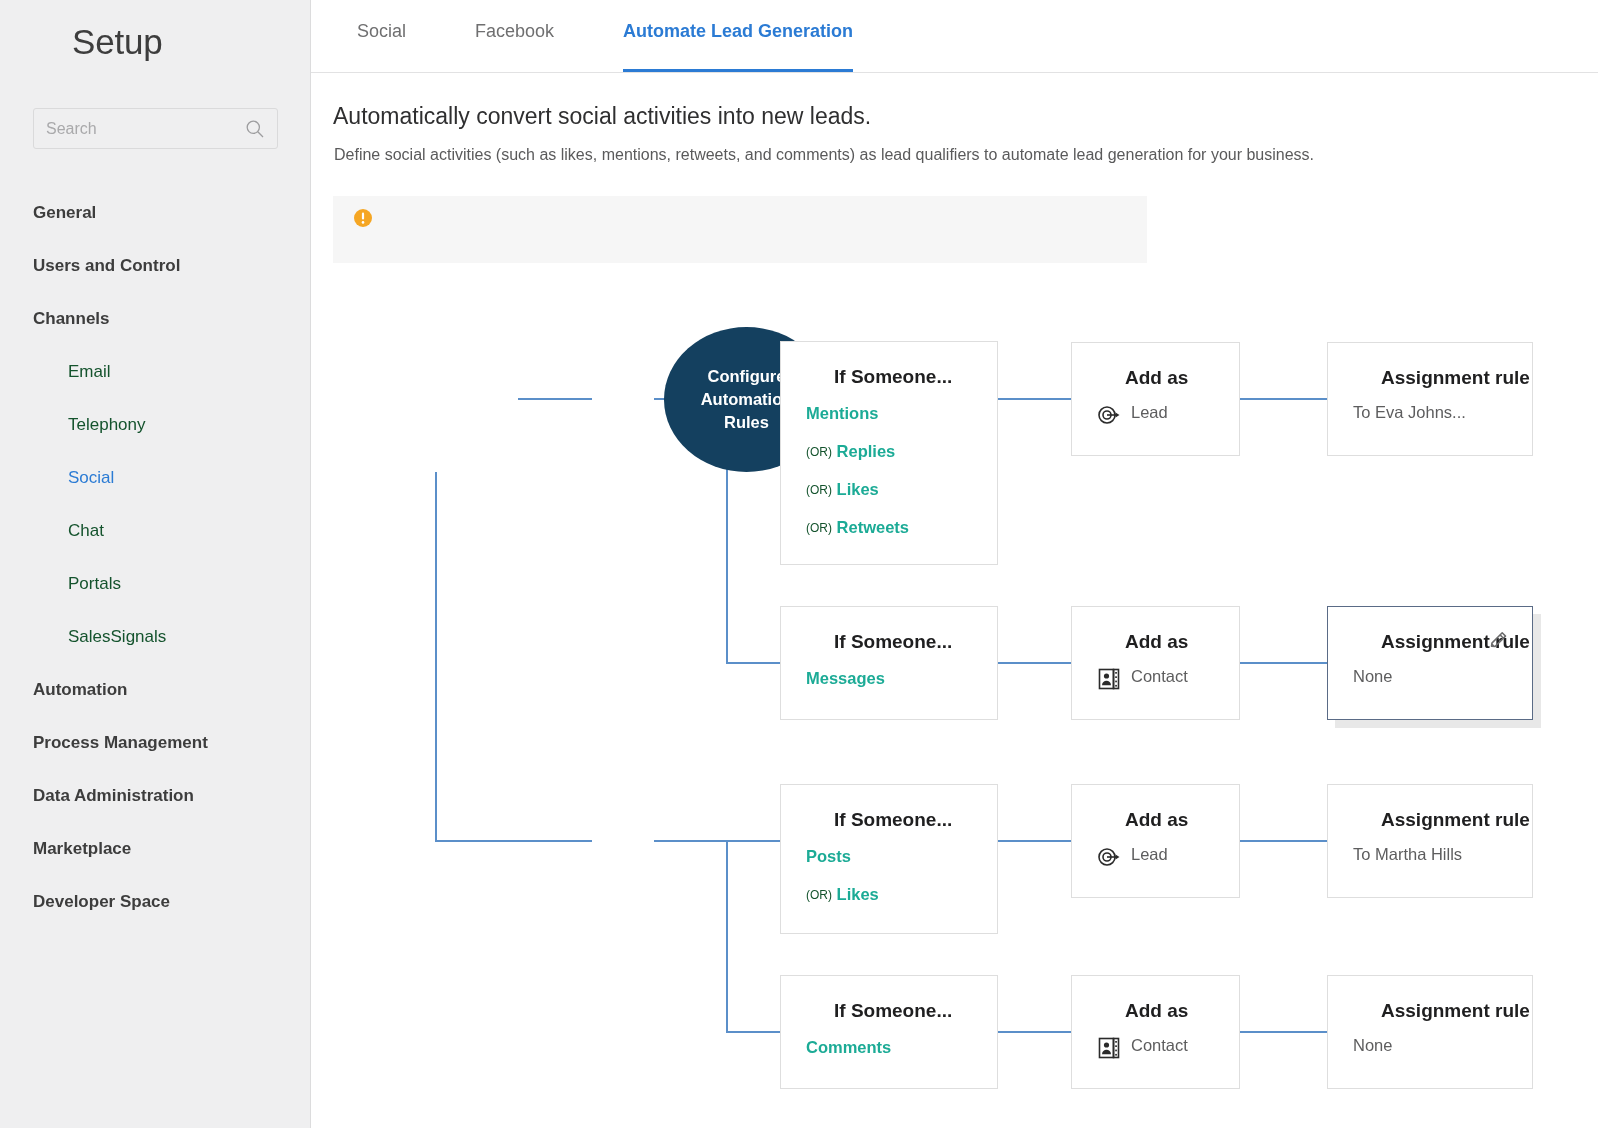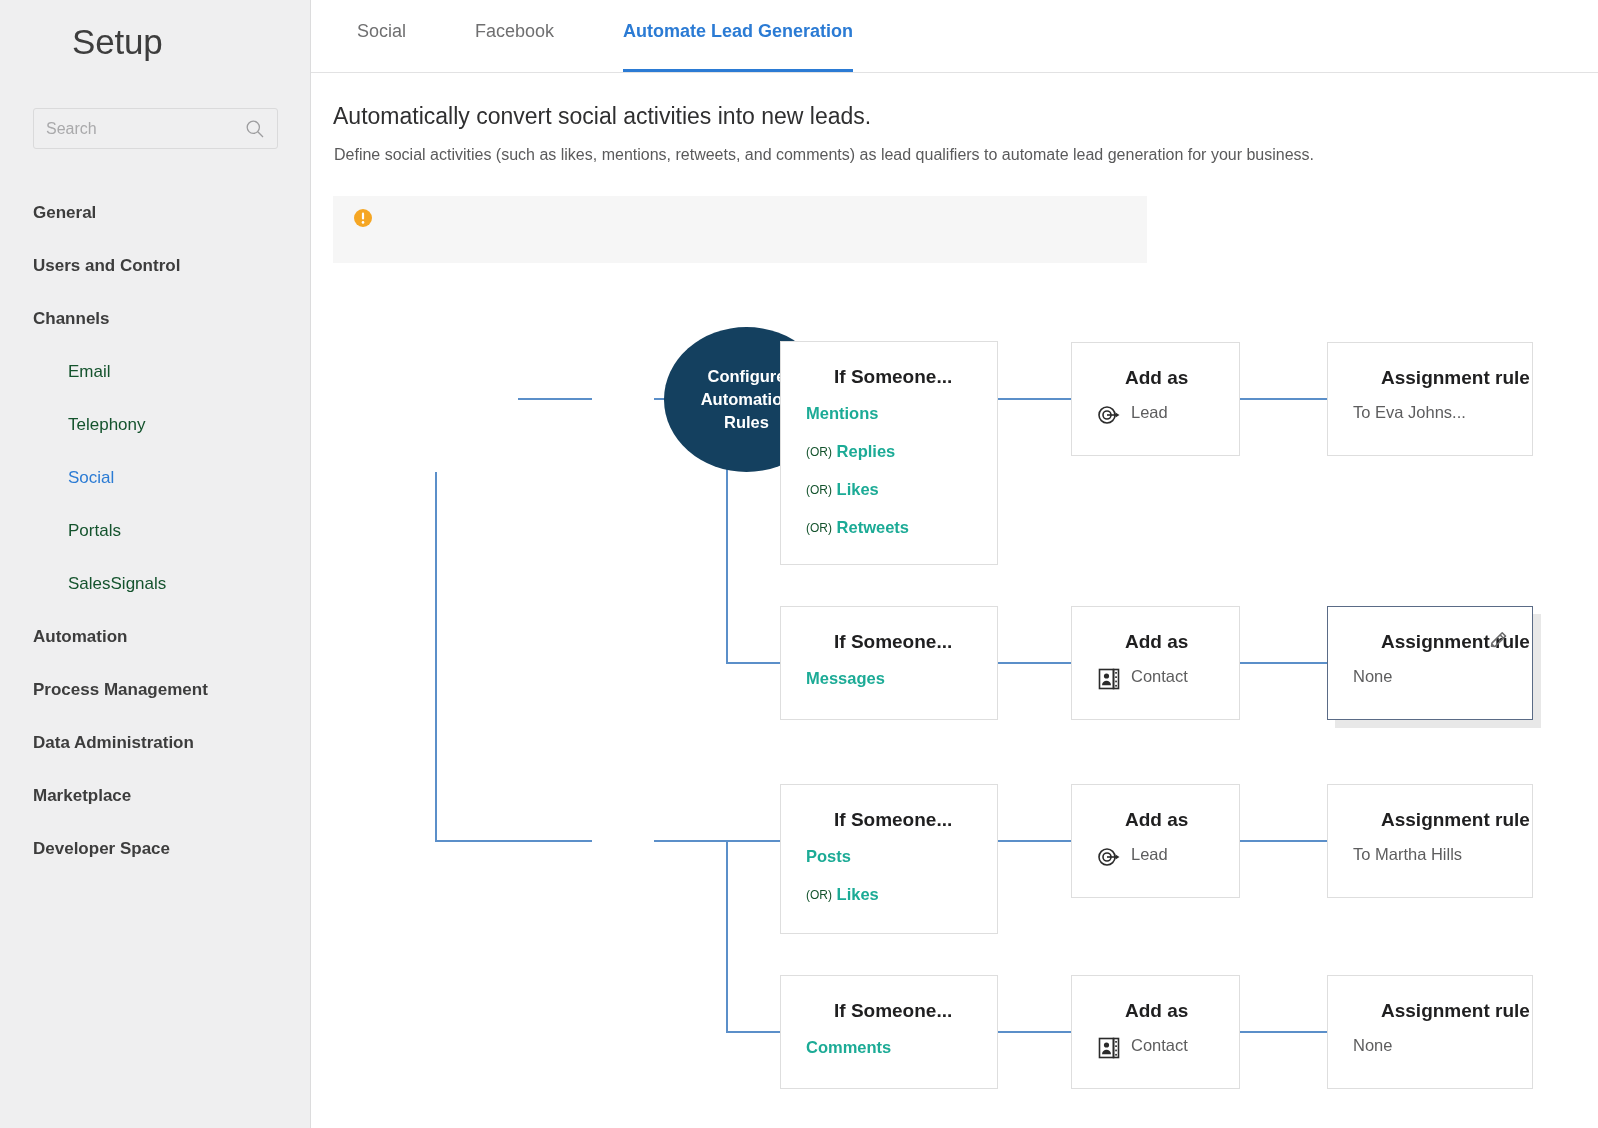--- a/index.html
+++ b/index.html
@@ -189,20 +189,21 @@
       </span>
     </div>
 
     <nav class="nav" id="nav">
         <div class="nav-item">General</div>
         <div class="nav-item">Users and Control</div>
         <div class="nav-item">Channels</div>
         <div class="nav-item sub">Email</div>
         <div class="nav-item sub">Telephony</div>
         <div class="nav-item sub active">Social</div>
+        <div class="nav-item sub">Chat</div>
         <div class="nav-item sub">Portals</div>
         <div class="nav-item sub">SalesSignals</div>
         <div class="nav-item">Automation</div>
         <div class="nav-item">Process Management</div>
         <div class="nav-item">Data Administration</div>
         <div class="nav-item">Marketplace</div>
         <div class="nav-item">Developer Space</div>
       </nav>
   </div>
 

